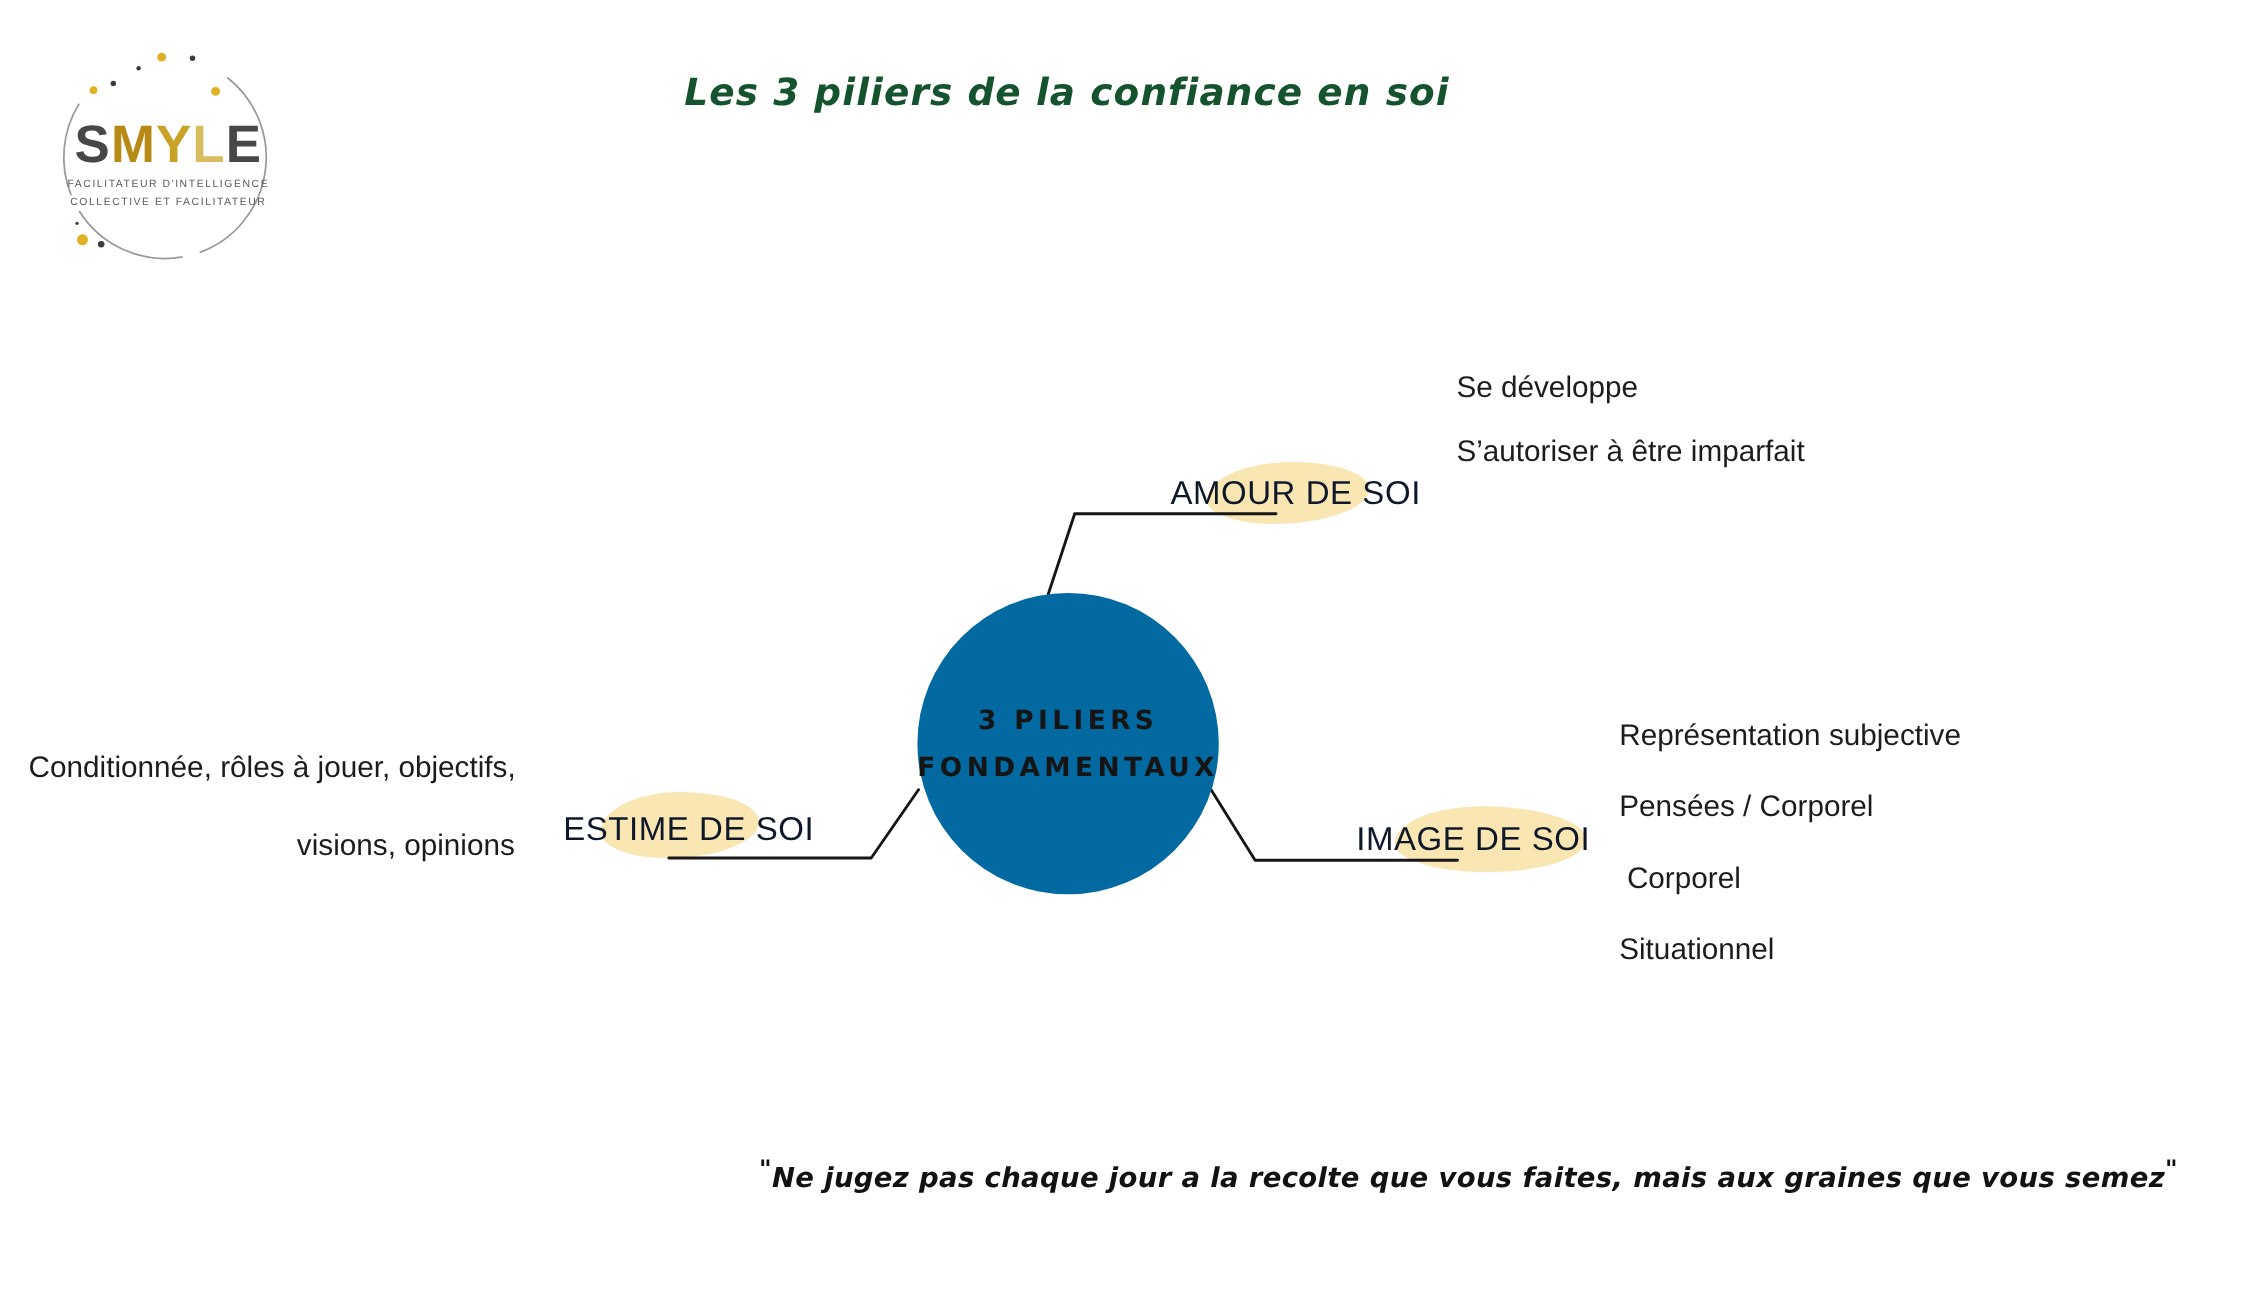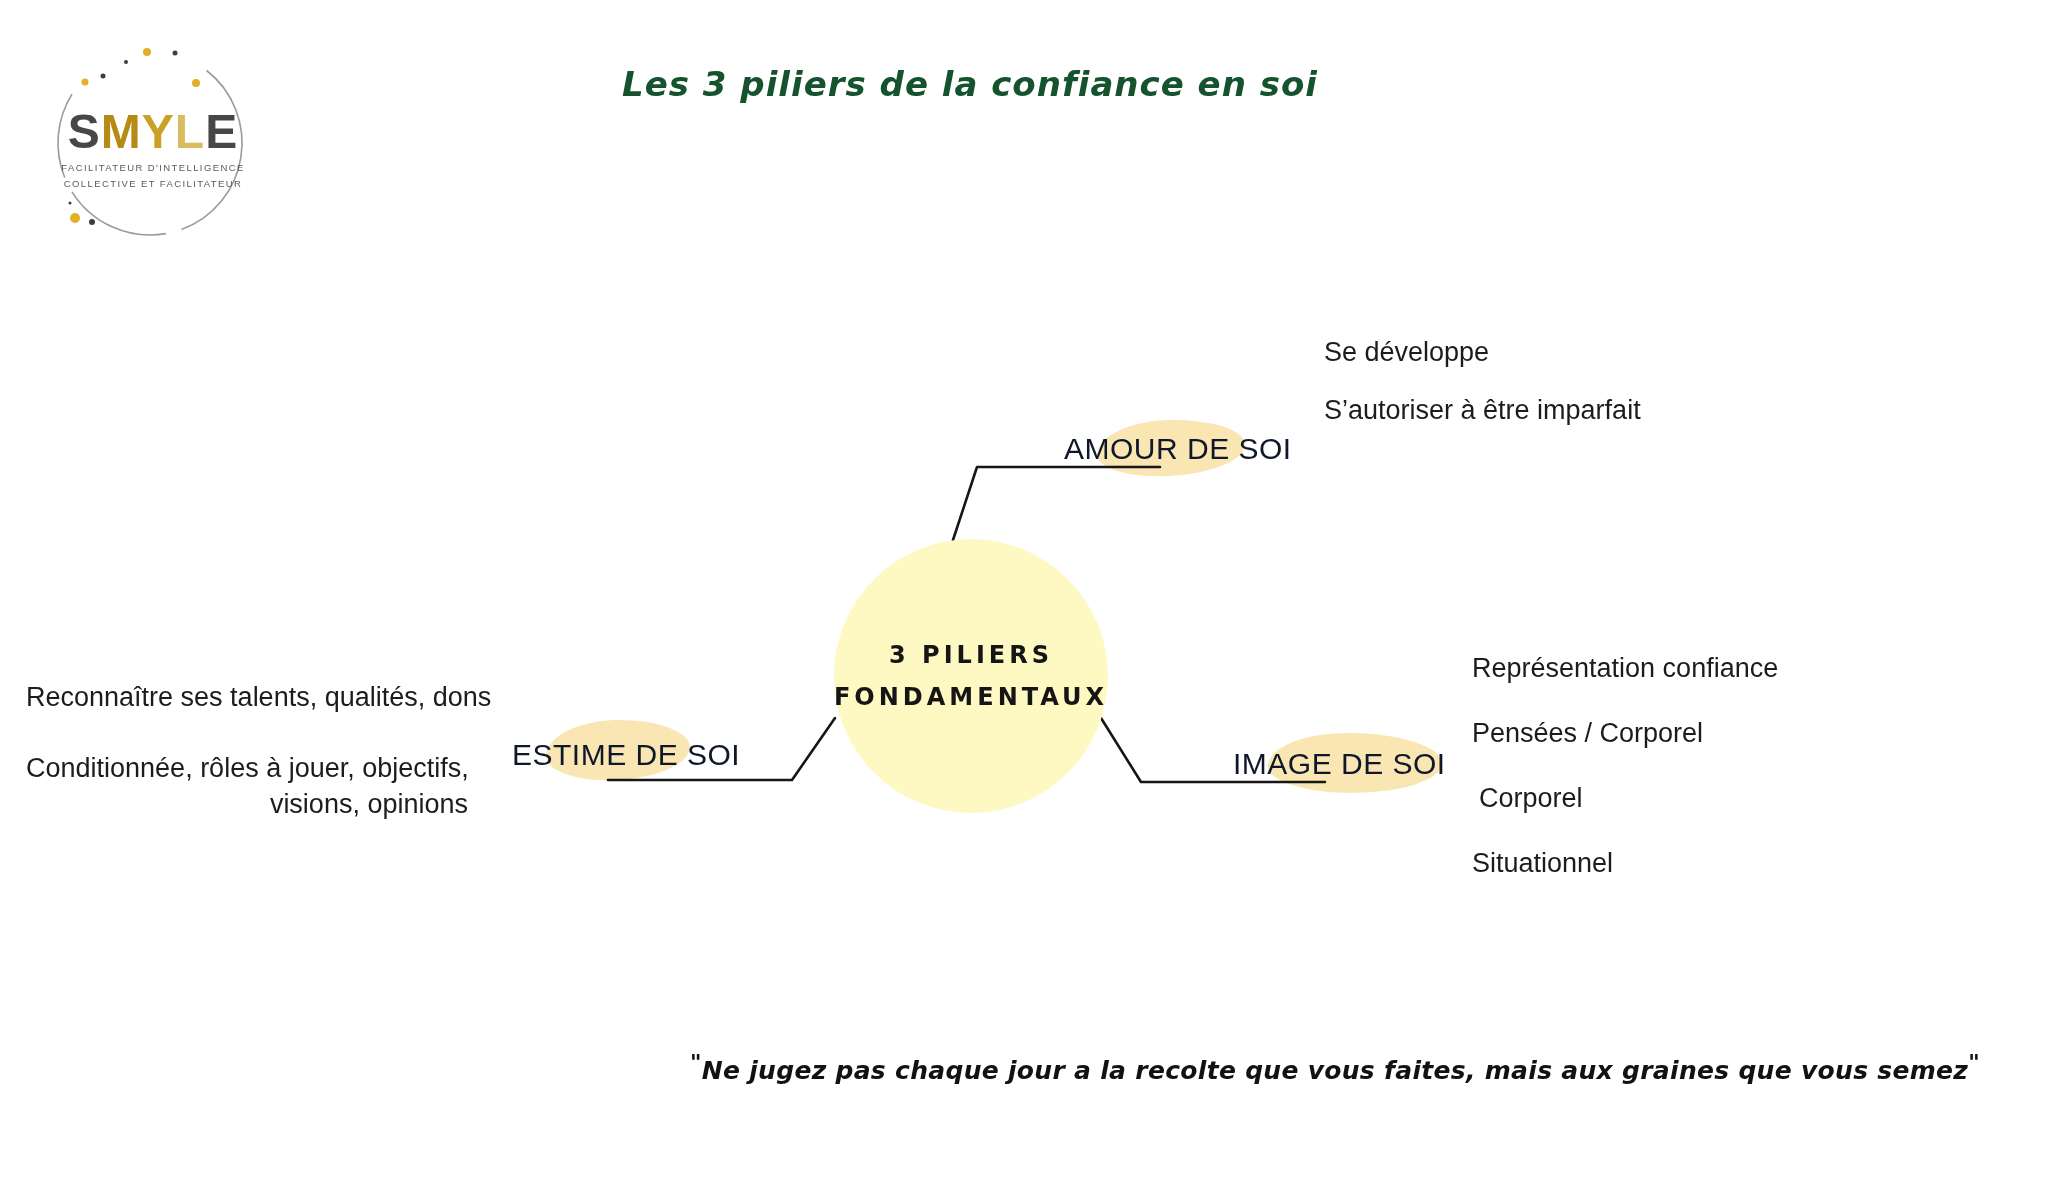--- a/index.html
+++ b/index.html
@@ -38,21 +38,21 @@
   .main-title {
     position: absolute; left: 470px; top: 64px; width: 1000px;
     text-align: center; font-size: 34px; font-weight: 800; font-style: italic;
     letter-spacing: 1px; color: #14532d;
     font-family: "DejaVu Sans", sans-serif;
   }
 
   
   .center-node {
     position: absolute; left: 834px; top: 539px; width: 274px; height: 274px;
-    background: #fef9c3; border-radius: 50%;
+    background: #0369a1; border-radius: 50%;
     display: flex; flex-direction: column; align-items: center; justify-content: center;
     z-index: 3; gap: 14px;
   }
   .center-node .cline {
     font-size: 24px; font-weight: 800; letter-spacing: 4px; color: #151515;
     font-family: "DejaVu Sans", sans-serif; text-align: center;
   }
 
   
   .links {
@@ -157,27 +157,26 @@
   <div class="branch-label amour">AMOUR DE SOI</div>
   <div class="branch-label estime">ESTIME DE SOI</div>
   <div class="branch-label image">IMAGE DE SOI</div>
 
   <div class="amour-items">
     <div class="note">Se développe</div>
     <div class="note">S’autoriser à être imparfait</div>
   </div>
 
   <div class="estime-notes">
-    <div class="note">Reconnaître ses talents, qualités, dons</div>
     <div class="note">Conditionnée, rôles à jouer, objectifs,</div>
     <div class="note">visions, opinions</div>
   </div>
 
   <div class="image-items">
-    <div class="note">Représentation confiance</div>
+    <div class="note">Représentation subjective</div>
     <div class="note">Pensées / Corporel</div>
     <div class="note">Corporel</div>
     <div class="note">Situationnel</div>
   </div>
 
   <div class="quote"><span class="qmark">"</span><span>Ne jugez pas chaque jour a la recolte que vous faites, mais aux graines que vous semez</span><span class="qmark">"</span></div>
 
 </div>
 
 </body></html>

